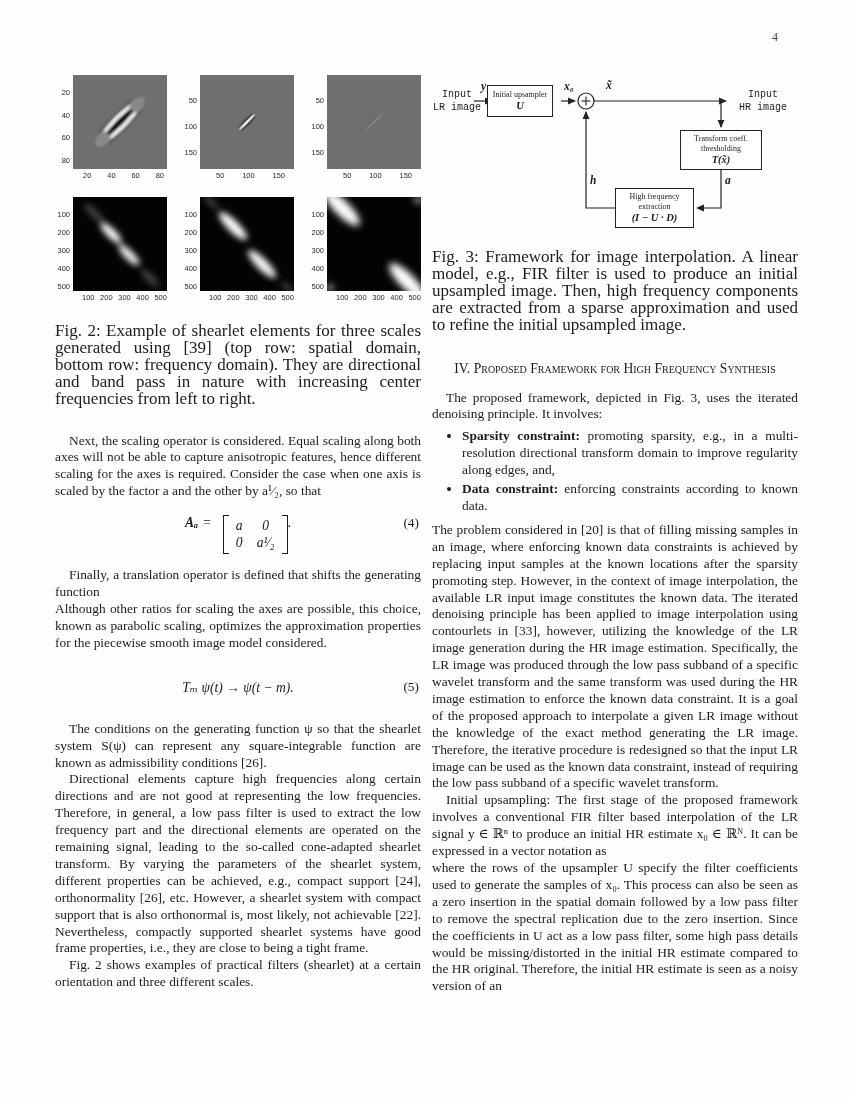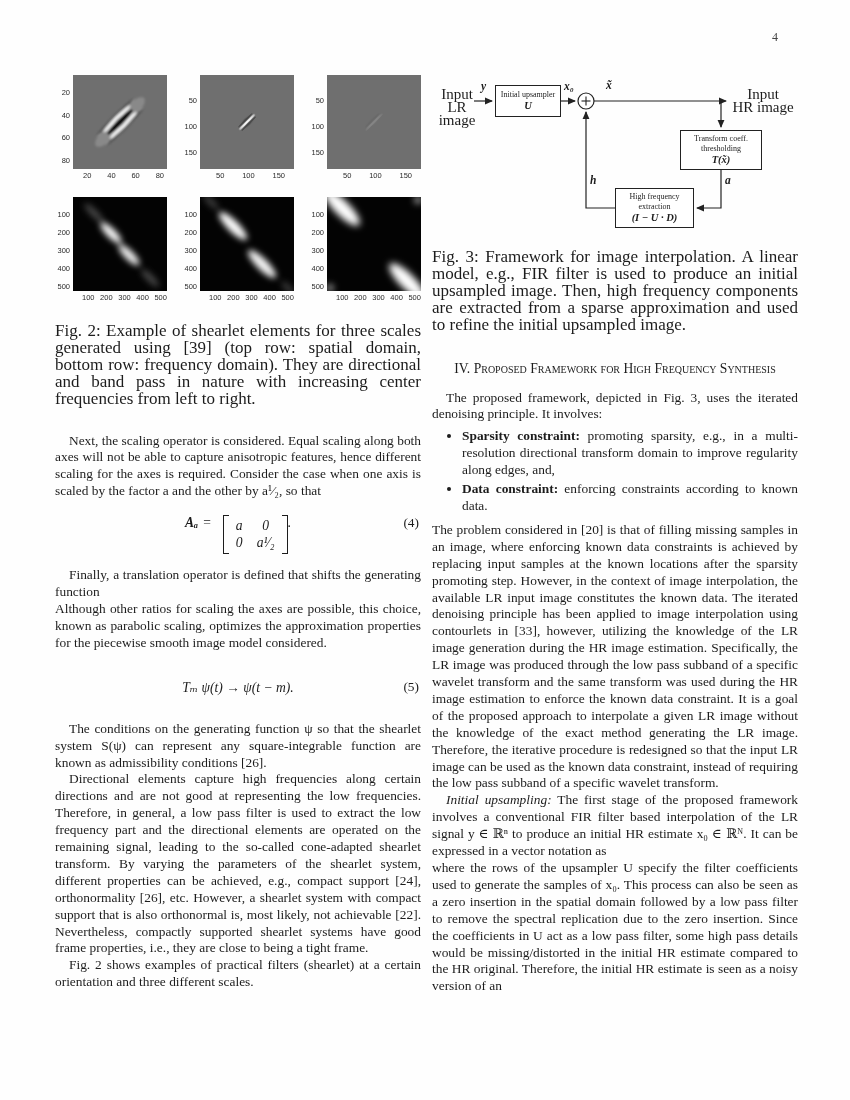--- a/index.html
+++ b/index.html
@@ -43,30 +43,30 @@
   .mcells{display:grid;grid-template-columns:auto auto;column-gap:14px;row-gap:1px;
           padding:3px 7px;text-align:center;font-style:italic;}
   .eq-sym{font-weight:bold;font-style:italic;}
   .eq-rel{margin:0 5px;}
   
   .section-heading{text-align:center;font-size:13.6px;margin:26px auto 12px auto;max-width:330px;line-height:18px;}
   .sc{font-variant:small-caps;}
   ul.constraints{margin:5px 0 7px 0;padding-left:30px;}
   ul.constraints li{font-size:13.4px;line-height:16.9px;text-align:justify;margin:0 0 2px 0;}
   .lead-bold{font-weight:bold;}
-  .lead-italic{font-style:italic;}
+  .lead-italic{}
   
   .diagram{position:relative;width:366px;height:160px;}
   .diagram svg.wires{position:absolute;left:0;top:0;z-index:0;}
   .dbox{position:absolute;z-index:2;background:#fff;border:1.3px solid #222;box-sizing:border-box;
         display:flex;flex-direction:column;align-items:center;justify-content:center;text-align:center;}
   .box-small{font-size:8px;line-height:10px;}
   .box-sym{font-size:10.5px;font-weight:bold;font-style:italic;line-height:12px;}
   .dlabel{position:absolute;z-index:2;font-weight:bold;font-style:italic;font-size:11.5px;}
-  .dtext{position:absolute;z-index:2;font-size:15px;line-height:13px;text-align:center;}
+  .dtext{position:absolute;z-index:2;font-size:10px;line-height:13px;text-align:center;font-family:Liberation Mono, monospace;}
 </style>
 </head>
 <body>
 
 <div class="page">
   <div class="page-number">4</div>
 
   <div class="col col-left">
 
     <div class="fig-grid">
@@ -324,21 +324,21 @@
           <line x1="154" y1="21.5" x2="154" y2="30.5"></line>
         </g>
       </svg>
 
       <div class="dtext" style="left:0px;top:13px;width:50px;">
         <div>Input</div>
         <div>LR image</div>
       </div>
       <span class="dlabel" style="left:49px;top:5px;">y</span>
 
-      <div class="dbox" style="left:63px;top:10px;width:66px;height:32px;">
+      <div class="dbox" style="left:55px;top:10px;width:66px;height:32px;">
         <div class="box-small">Initial upsampler</div>
         <div class="box-sym">U</div>
       </div>
 
       <span class="dlabel" style="left:132px;top:5px;">x₀</span>
       <span class="dlabel" style="left:174px;top:4px;">x̃</span>
 
       <div class="dtext" style="left:298px;top:13px;width:66px;">
         <div>Input</div>
         <div>HR image</div>

